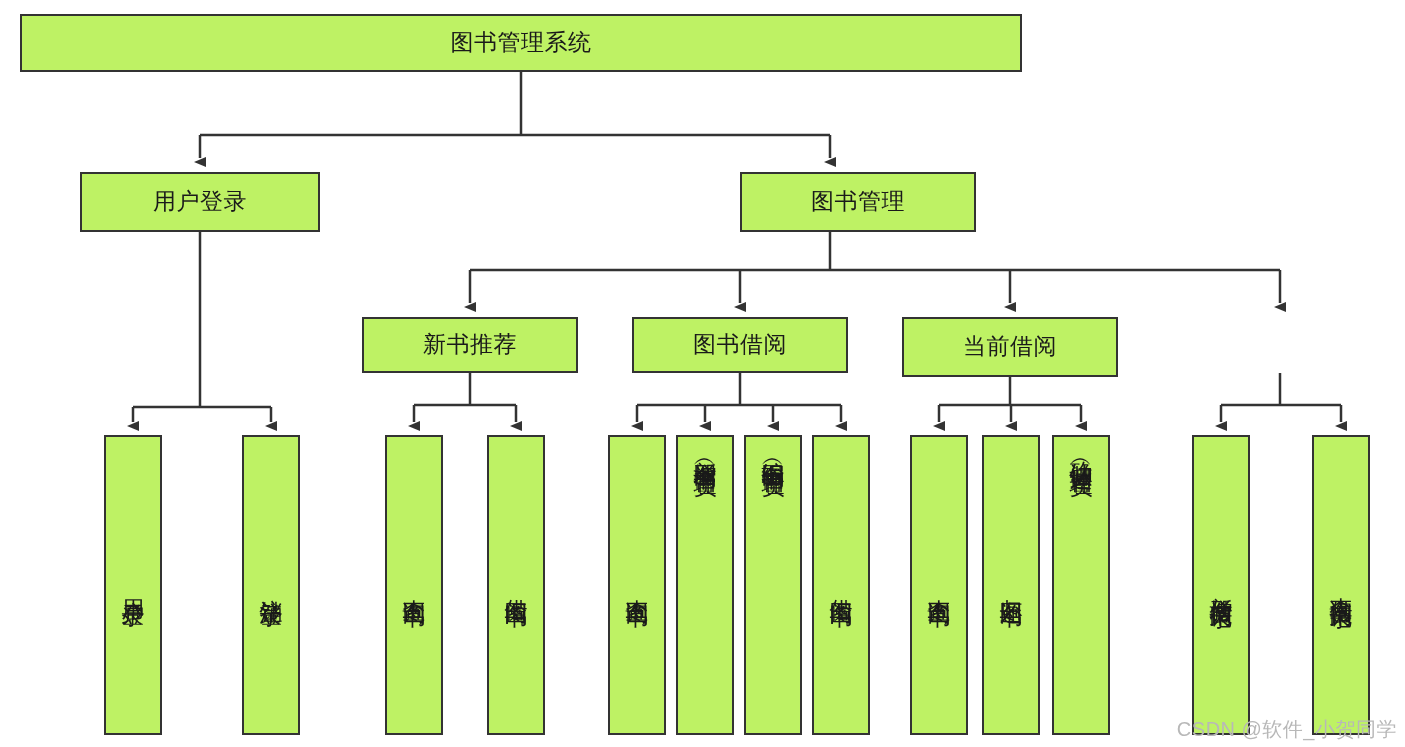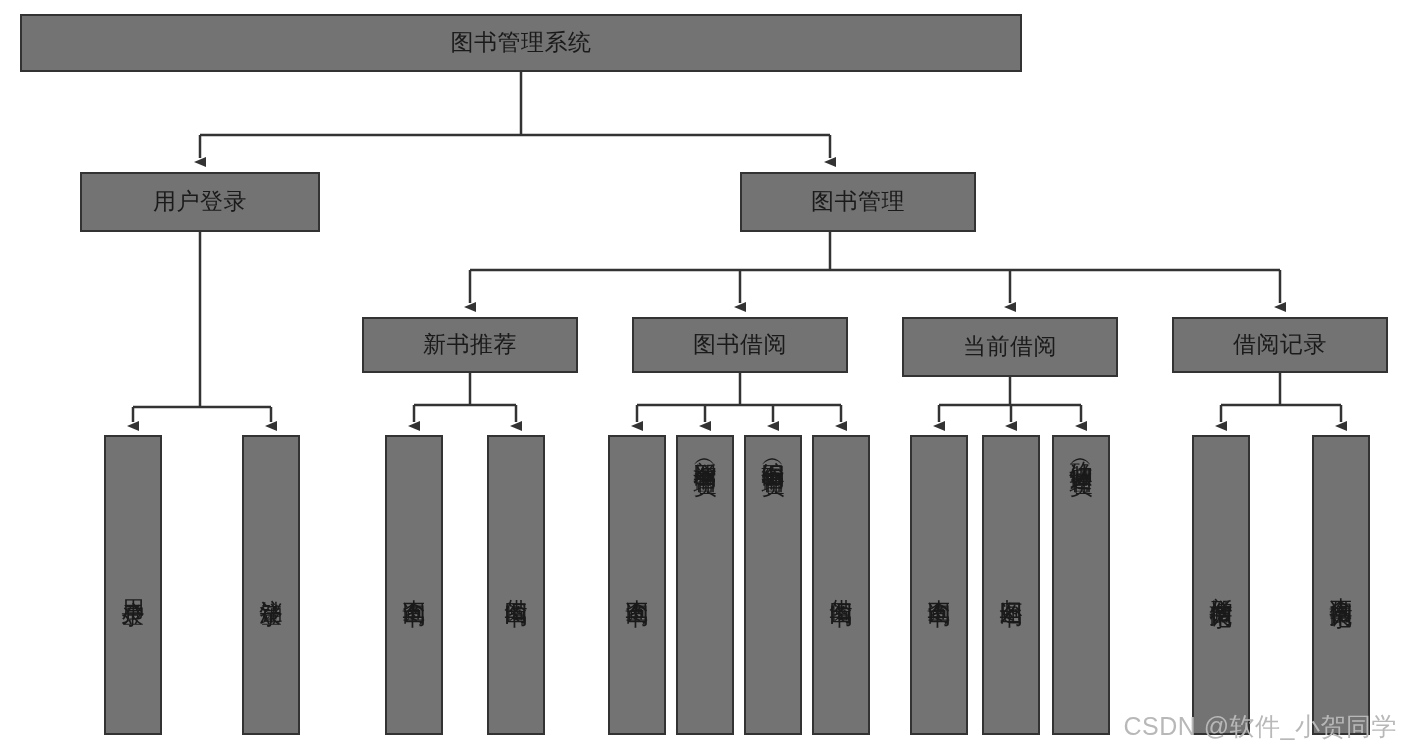--- a/index.html
+++ b/index.html
@@ -22,21 +22,21 @@
   svg.edges {
     position: absolute;
     left: 0;
     top: 0;
     width: 1405px;
     height: 747px;
   }
   .node {
     position: absolute;
     box-sizing: border-box;
-    background: #737373;
+    background: #bef264;
     border: 2.5px solid #333333;
     display: flex;
     align-items: center;
     justify-content: center;
     overflow: hidden;
   }
   .node-label {
     color: #1a1a1a;
     text-align: center;
     line-height: 1.12;
@@ -59,21 +59,21 @@
     line-height: 1;
   }
   .node.vertical.centered {
     align-items: center;
     padding-top: 0;
   }
   .watermark {
     position: absolute;
     right: 8px;
     bottom: 4px;
-    font-size: 25px;
+    font-size: 20px;
     color: #b8b8b8;
     letter-spacing: 0.5px;
     user-select: none;
     white-space: nowrap;
   }
 </style>
 </head>
 <body>
 
 <div id="diagram-root">
@@ -141,23 +141,20 @@
 
   <div class="node horizontal" id="l3-1" style="left: 632px; top: 317px; width: 216px; height: 56px;">
     <span class="node-label">图书借阅</span>
   </div>
   <div class="node horizontal" id="l3-0" style="left: 362px; top: 317px; width: 216px; height: 56px;">
     <span class="node-label">新书推荐</span>
   </div>
   <div class="node horizontal" id="l3-2" style="left: 902px; top: 317px; width: 216px; height: 60px;">
     <span class="node-label">当前借阅</span>
   </div>
-  <div class="node horizontal" id="l3-3" style="left: 1172px; top: 317px; width: 216px; height: 56px;">
-    <span class="node-label">借阅记录</span>
-  </div>
 
   <div class="node vertical centered" id="lf-0" style="left: 104px; top: 435px; width: 58px; height: 300px;">
     <span class="node-label">用户登录</span>
   </div>
   <div class="node vertical centered" id="lf-1" style="left: 242px; top: 435px; width: 58px; height: 300px;">
     <span class="node-label">注销登录</span>
   </div>
   <div class="node vertical centered" id="lf-2" style="left: 385px; top: 435px; width: 58px; height: 300px;">
     <span class="node-label">查询图书</span>
   </div>

